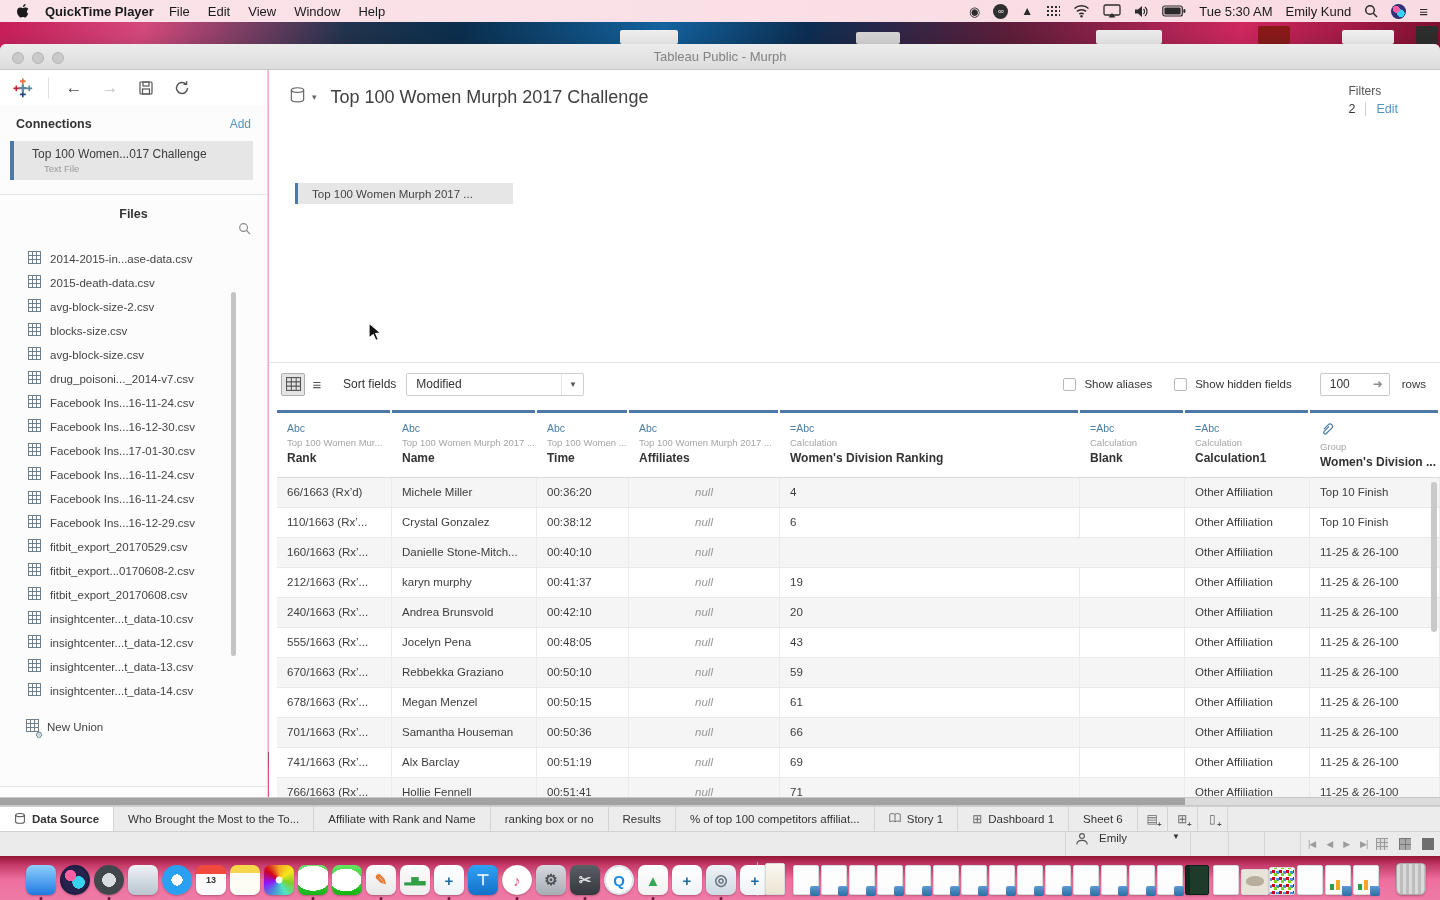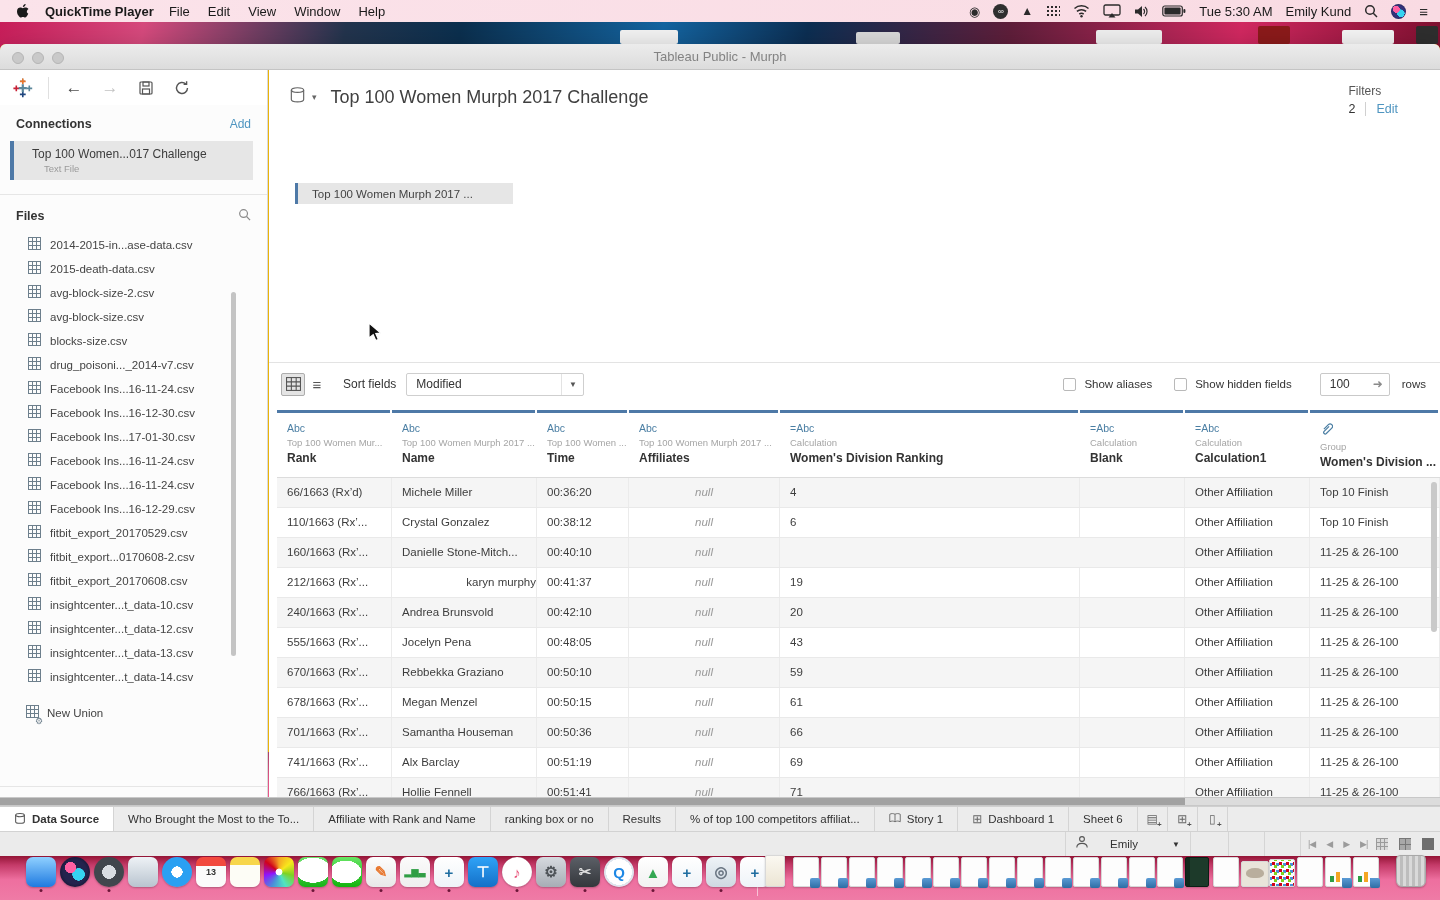--- a/index.html
+++ b/index.html
@@ -31,21 +31,21 @@
   .google-drive-icon::before { content:"▲"; font-size:12px; color:#2b2b2b; }
   .dots-grid-icon { width:14px; height:12px;
     background-image:radial-gradient(#2b2b2b 1px, rgba(0,0,0,0) 1.3px); background-size:4px 4px; }
   .siri-icon { width:15px; height:15px; border-radius:50%;
     background:radial-gradient(circle at 35% 35%,#ff5fa2 0 25%,rgba(0,0,0,0) 26%),
                radial-gradient(circle at 65% 62%,#35d3f0 0 28%,rgba(0,0,0,0) 29%),
                radial-gradient(circle,#32327a 55%,#101032 100%); }
   .notification-center-icon::before { content:"≡"; font-size:15px; color:#2b2b2b; }
 
   
-  .window { position:absolute; left:0; top:44px; width:1440px; height:708px; background:#eab308;
+  .window { position:absolute; left:0; top:44px; width:1440px; height:708px; background:#f9a8d4;
     border-radius:6px 6px 0 0; box-shadow:0 10px 30px rgba(0,0,0,.35); z-index:10; }
   .titlebar { position:absolute; left:0; top:0; width:100%; height:26px;
     background:linear-gradient(#ececec,#dcdcdc); border-bottom:1px solid #c4c4c4;
     border-radius:6px 6px 0 0; text-align:center; }
   .titlebar .wtitle { line-height:26px; font-size:13px; color:#838383; }
   .lights { position:absolute; left:12px; top:8px; display:flex; gap:8px; }
   .lights i { width:12px; height:12px; border-radius:50%; background:#c9c9c9; border:1px solid #b5b5b5; }
 
   
   .sidebar { position:absolute; left:0; top:26px; width:268px; height:736px; background:#fcfcfc;
@@ -58,21 +58,21 @@
   .arrow-glyph.dim { color:#c2c2c2; }
 
   .conn-head { display:flex; align-items:center; padding:12px 16px 6px 16px; }
   .conn-head .h { font-weight:bold; font-size:12.5px; color:#333; }
   .conn-head .add { margin-left:auto; font-size:12px; color:#4e95c0; }
   .conn-item { margin:4px 14px 0 10px; background:#e6e6e6; position:relative; padding:6px 8px 6px 22px; }
   .conn-item .bar { position:absolute; left:0; top:0; bottom:0; width:4px; background:#4e79a7; }
   .conn-item .cname { font-size:12px; color:#3d3d3d; }
   .conn-item .ctype { font-size:9.5px; color:#9a9a9a; margin-top:2px; margin-left:12px; }
   .side-div { height:1px; background:#e6e6e6; margin-top:14px; }
-  .files-head { display:flex; align-items:center; padding:12px 16px 8px 16px; }
+  .files-head { display:flex; align-items:center; padding:12px 16px 8px 16px;flex-direction:column; }
   .files-head .h { font-weight:bold; font-size:12.5px; color:#333; }
   .files-head .mag { margin-left:auto; }
   .files-list { position:relative; }
   .file-item { display:flex; align-items:center; height:24px; padding-left:28px; gap:9px; }
   .file-item .flabel { font-size:11.5px; color:#444; white-space:nowrap; }
   .side-scroll { position:absolute; left:231px; top:222px; width:5px; height:364px;
     background:#c4c4c4; border-radius:3px; }
   .new-union { display:flex; align-items:center; height:24px; padding-left:26px; gap:8px;
     margin-top:12px; }
   .new-union .flabel { font-size:11.5px; color:#444; }
@@ -152,41 +152,41 @@
   .newtab { width:30px; display:flex; align-items:center; justify-content:center;
     border-right:1px solid #d4d4d4; position:relative; color:#666; }
   .newtab .base { font-size:12px; }
   .newtab .plus { position:absolute; right:5px; bottom:2px; font-size:8px; font-weight:bold; color:#555; }
 
   
   .statusbar { position:absolute; left:0; top:787px; width:1440px; height:25px; background:#ebebeb;
     border-top:1px solid #d2d2d2; z-index:7; }
   .sb-sep { position:absolute; top:0; width:1px; height:100%; background:#d5d5d5; }
   .emily { position:absolute; left:1065px; top:0; width:125px; height:100%; display:flex;
-    align-items:center; gap:21px; padding-left:10px; }
+    align-items:flex-start; gap:10px; padding-left:10px; }
   .emily .ename { font-size:11.5px; color:#333; }
   .emily .ecaret { margin-left:auto; margin-right:10px; font-size:8px; color:#333; }
   .sb-nav { position:absolute; left:1308px; top:0; height:100%; display:flex; align-items:center; gap:11px; }
   .sb-nav span { font-size:9px; color:#9b9b9b; letter-spacing:-1px; }
   .sb-views { position:absolute; left:1376px; top:0; height:100%; display:flex; align-items:center; gap:11px; }
   .sq { width:12px; height:12px; }
   .sq.grid1 { background:
     linear-gradient(#9b9b9b 1px, rgba(0,0,0,0) 1px), linear-gradient(90deg,#9b9b9b 1px, #d9d9d9 1px);
     background-size:4px 4px; }
   .sq.grid2 { background:
     linear-gradient(#777 1px, rgba(0,0,0,0) 1px), linear-gradient(90deg,#777 1px, #a8a8a8 1px);
     background-size:6px 6px; }
   .sq.solid { background:#6e6e6e; }
 
   
   .cursor { position:absolute; left:368px; top:322px; z-index:60; }
 
   
   .dock { position:absolute; left:0; top:858px; width:1440px; height:42px; z-index:20; }
-  .dock-item { position:absolute; bottom:13px;margin-top:13px; }
+  .dock-item { position:absolute; bottom:5px;margin-top:13px; }
   .app-ico { width:30px; height:30px; border-radius:7px; display:flex; align-items:center;
     justify-content:center; font-weight:bold; box-shadow:0 1px 2px rgba(0,0,0,.25); }
   .app-ico.round { border-radius:50%; }
   .run-dot { position:absolute; left:50%; bottom:-5px; width:3px; height:3px; border-radius:50%;
     background:#6b1638; transform:translateX(-50%); }
   .dock-divider { position:absolute; left:757px; bottom:4px; width:1px; height:34px;
     background:rgba(255,255,255,.55); }
   .doc-ico { background:#fdfdfd; border:1px solid #d8d8d8; border-radius:2px; position:relative;
     box-shadow:0 1px 2px rgba(0,0,0,.2); }
   .doc-ico.pdf::after, .doc-ico.chart::after { content:""; position:absolute; right:-2px; bottom:-2px;
@@ -366,28 +366,28 @@
               <rect x="0.5" y="0.5" width="12" height="12"></rect>
               <path d="M0.5 4.5h12M0.5 8.5h12M4.5 0.5v12M8.5 0.5v12"></path>
             </svg></span>
           <span class="flabel">avg-block-size-2.csv</span>
         </div>
         <div class="file-item">
           <span class="fico"><svg width="13" height="13" viewBox="0 0 13 13" fill="none" stroke="#6d7f8c" stroke-width="1">
               <rect x="0.5" y="0.5" width="12" height="12"></rect>
               <path d="M0.5 4.5h12M0.5 8.5h12M4.5 0.5v12M8.5 0.5v12"></path>
             </svg></span>
+          <span class="flabel">blocks-size.csv</span>
+        </div>
+        <div class="file-item">
+          <span class="fico"><svg width="13" height="13" viewBox="0 0 13 13" fill="none" stroke="#6d7f8c" stroke-width="1">
+              <rect x="0.5" y="0.5" width="12" height="12"></rect>
+              <path d="M0.5 4.5h12M0.5 8.5h12M4.5 0.5v12M8.5 0.5v12"></path>
+            </svg></span>
           <span class="flabel">avg-block-size.csv</span>
-        </div>
-        <div class="file-item">
-          <span class="fico"><svg width="13" height="13" viewBox="0 0 13 13" fill="none" stroke="#6d7f8c" stroke-width="1">
-              <rect x="0.5" y="0.5" width="12" height="12"></rect>
-              <path d="M0.5 4.5h12M0.5 8.5h12M4.5 0.5v12M8.5 0.5v12"></path>
-            </svg></span>
-          <span class="flabel">blocks-size.csv</span>
         </div>
         <div class="file-item">
           <span class="fico"><svg width="13" height="13" viewBox="0 0 13 13" fill="none" stroke="#6d7f8c" stroke-width="1">
               <rect x="0.5" y="0.5" width="12" height="12"></rect>
               <path d="M0.5 4.5h12M0.5 8.5h12M4.5 0.5v12M8.5 0.5v12"></path>
             </svg></span>
           <span class="flabel">drug_poisoni..._2014-v7.csv</span>
         </div>
         <div class="file-item">
           <span class="fico"><svg width="13" height="13" viewBox="0 0 13 13" fill="none" stroke="#6d7f8c" stroke-width="1">
@@ -626,21 +626,21 @@
           <div class="tcell" style="width: 145px;">Danielle Stone-Mitch...</div>
           <div class="tcell" style="width: 92px;">00:40:10</div>
           <div class="tcell center null" style="width: 151px;">null</div>
           <div class="tcell hl" style="width: 300px; margin-top: 35px;">12</div>
           <div class="tcell" style="width: 105px;"></div>
           <div class="tcell" style="width: 125px;">Other Affiliation</div>
           <div class="tcell" style="width: 130px;">11-25 &amp; 26-100</div>
         </div>
         <div class="trow">
           <div class="tcell" style="width: 115px;">212/1663 (Rx’...</div>
-          <div class="tcell" style="width: 145px; text-align: right;">karyn murphy</div>
+          <div class="tcell" style="width: 145px;">karyn murphy</div>
           <div class="tcell" style="width: 92px;">00:41:37</div>
           <div class="tcell center null" style="width: 151px;">null</div>
           <div class="tcell" style="width: 300px;">19</div>
           <div class="tcell" style="width: 105px;"></div>
           <div class="tcell" style="width: 125px;">Other Affiliation</div>
           <div class="tcell" style="width: 130px;">11-25 &amp; 26-100</div>
         </div>
         <div class="trow alt">
           <div class="tcell" style="width: 115px;">240/1663 (Rx’...</div>
           <div class="tcell" style="width: 145px;">Andrea Brunsvold</div>

